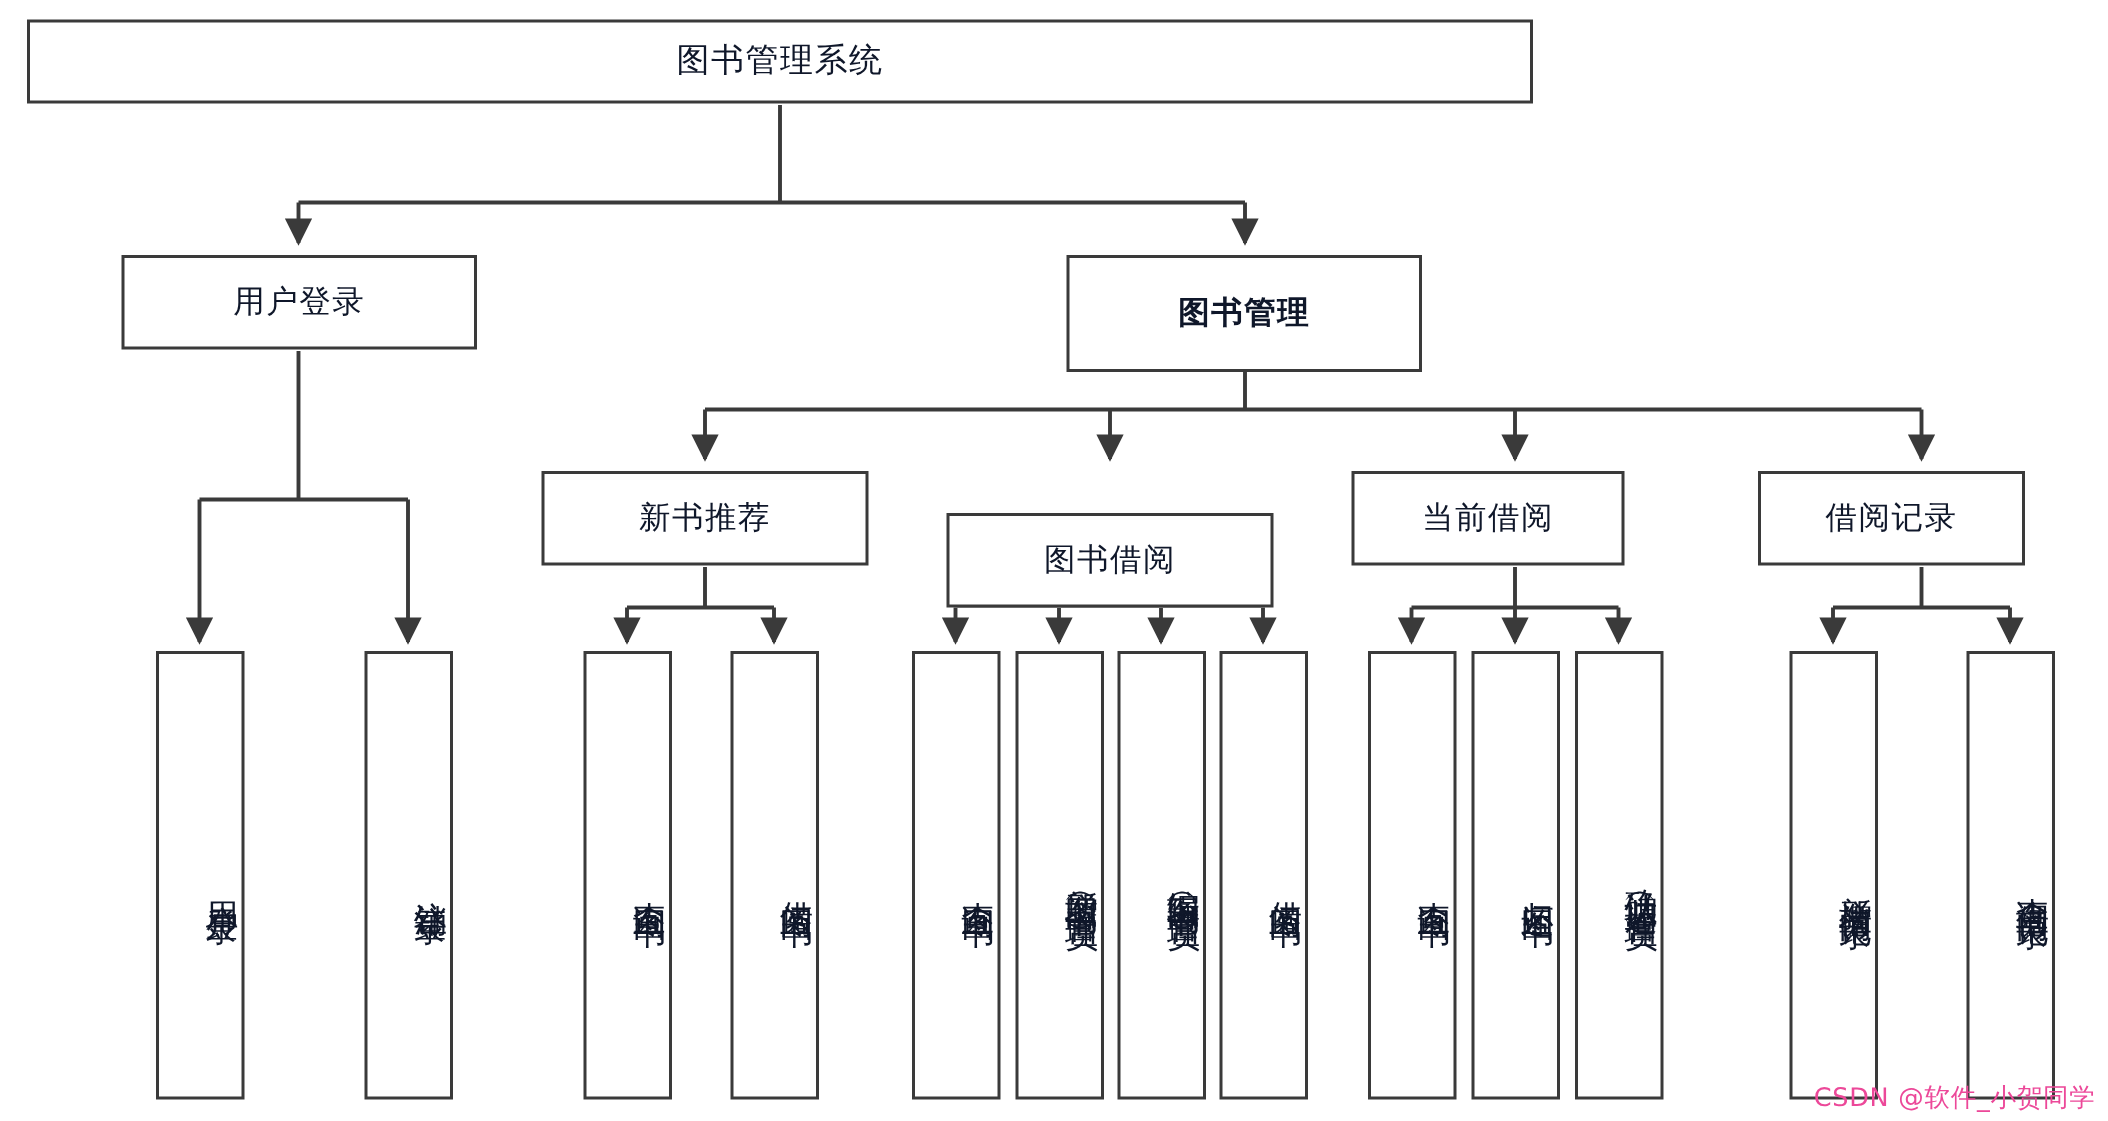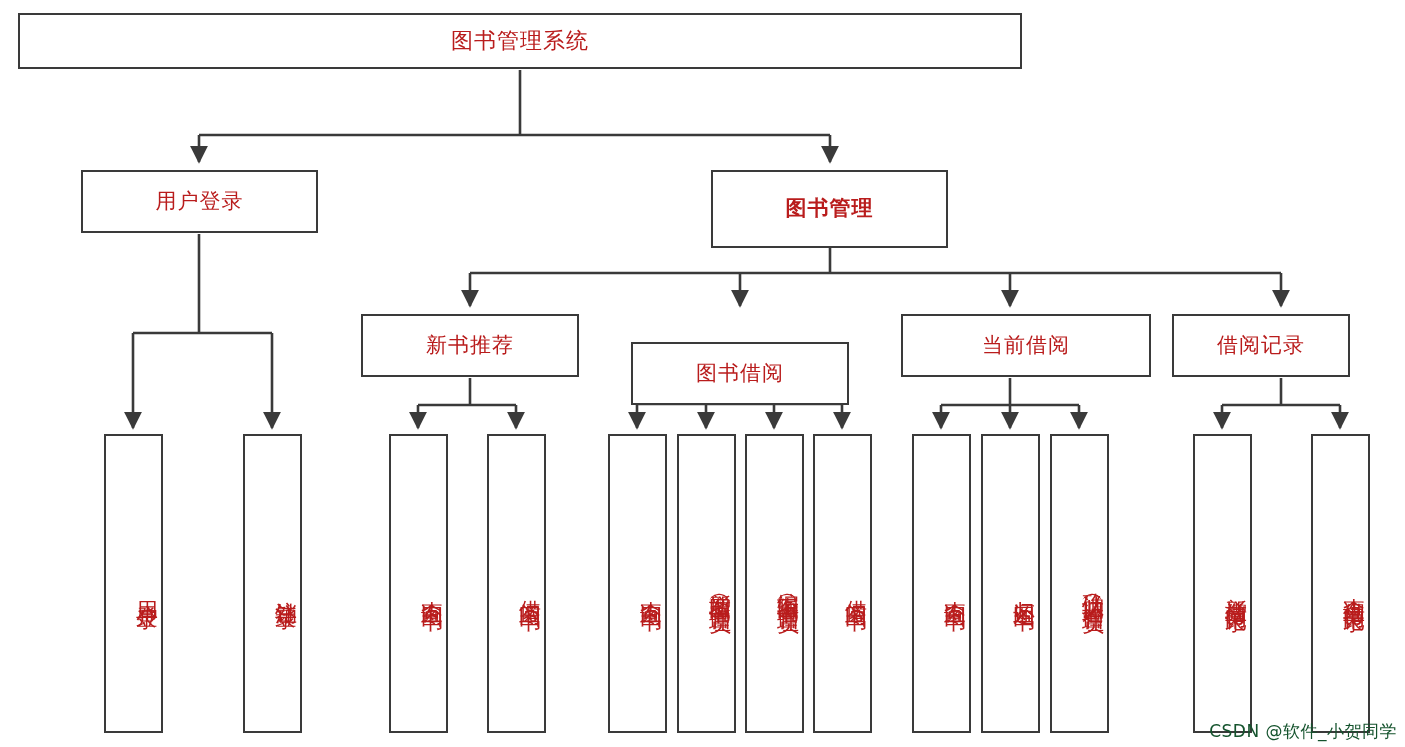--- a/index.html
+++ b/index.html
@@ -14,21 +14,21 @@
   #wires{position:absolute;left:0;top:0;width:1405px;height:747px;}
 
   .node{
     position:absolute;
     box-sizing:border-box;
     background:#ffffff;
     border:2px solid #3a3a3a;
     display:flex;
     align-items:center;
     justify-content:center;
-    color:#b91c1c;
+    color:#0f172a;
   }
   .node.h{
     font-size:21px;
     letter-spacing:1px;
     line-height:1.1;
   }
   .node.root{font-size:22px;}
   .node.v{
     writing-mode:vertical-rl;
     text-orientation:upright;
@@ -42,21 +42,21 @@
   .node.v .vtext{
     writing-mode:vertical-rl;
     text-orientation:upright;
     display:block;
     white-space:nowrap;
   }
   .watermark{
     position:absolute;
     right:8px;bottom:4px;
     font-size:17px;
-    color:#14532d;
+    color:#ec4899;
     letter-spacing:0.5px;
     white-space:nowrap;
     user-select:none;
   }
 </style>
 </head>
 <body>
 
 <div id="diagram">
 
@@ -110,21 +110,21 @@
     </g>
   </svg>
 
   <div class="node h root" style="left:18px;top:13px;width:1004px;height:56px;">图书管理系统</div>
 
   <div class="node h" style="left:81px;top:170px;width:237px;height:63px;">用户登录</div>
   <div class="node h" style="left:711px;top:170px;width:237px;height:78px;font-weight:bold;">图书管理</div>
 
   <div class="node h" style="left:361px;top:314px;width:218px;height:63px;text-align:right;">新书推荐</div>
   <div class="node h" style="left:631px;top:314px;width:218px;height:63px;margin-top:28px;">图书借阅</div>
-  <div class="node h" style="left:901px;top:314px;width:250px;height:63px;">当前借阅</div>
+  <div class="node h" style="left:901px;top:314px;width:182px;height:63px;">当前借阅</div>
   <div class="node h" style="left:1172px;top:314px;width:178px;height:63px;">借阅记录</div>
 
   <div class="node v" style="left:104px;top:434px;width:59px;height:299px;">
     <span class="vtext">用户登录</span>
   </div>
   <div class="node v" style="left:243px;top:434px;width:59px;height:299px;">
     <span class="vtext">注销登录</span>
   </div>
 
   <div class="node v" style="left:389px;top:434px;width:59px;height:299px;">

